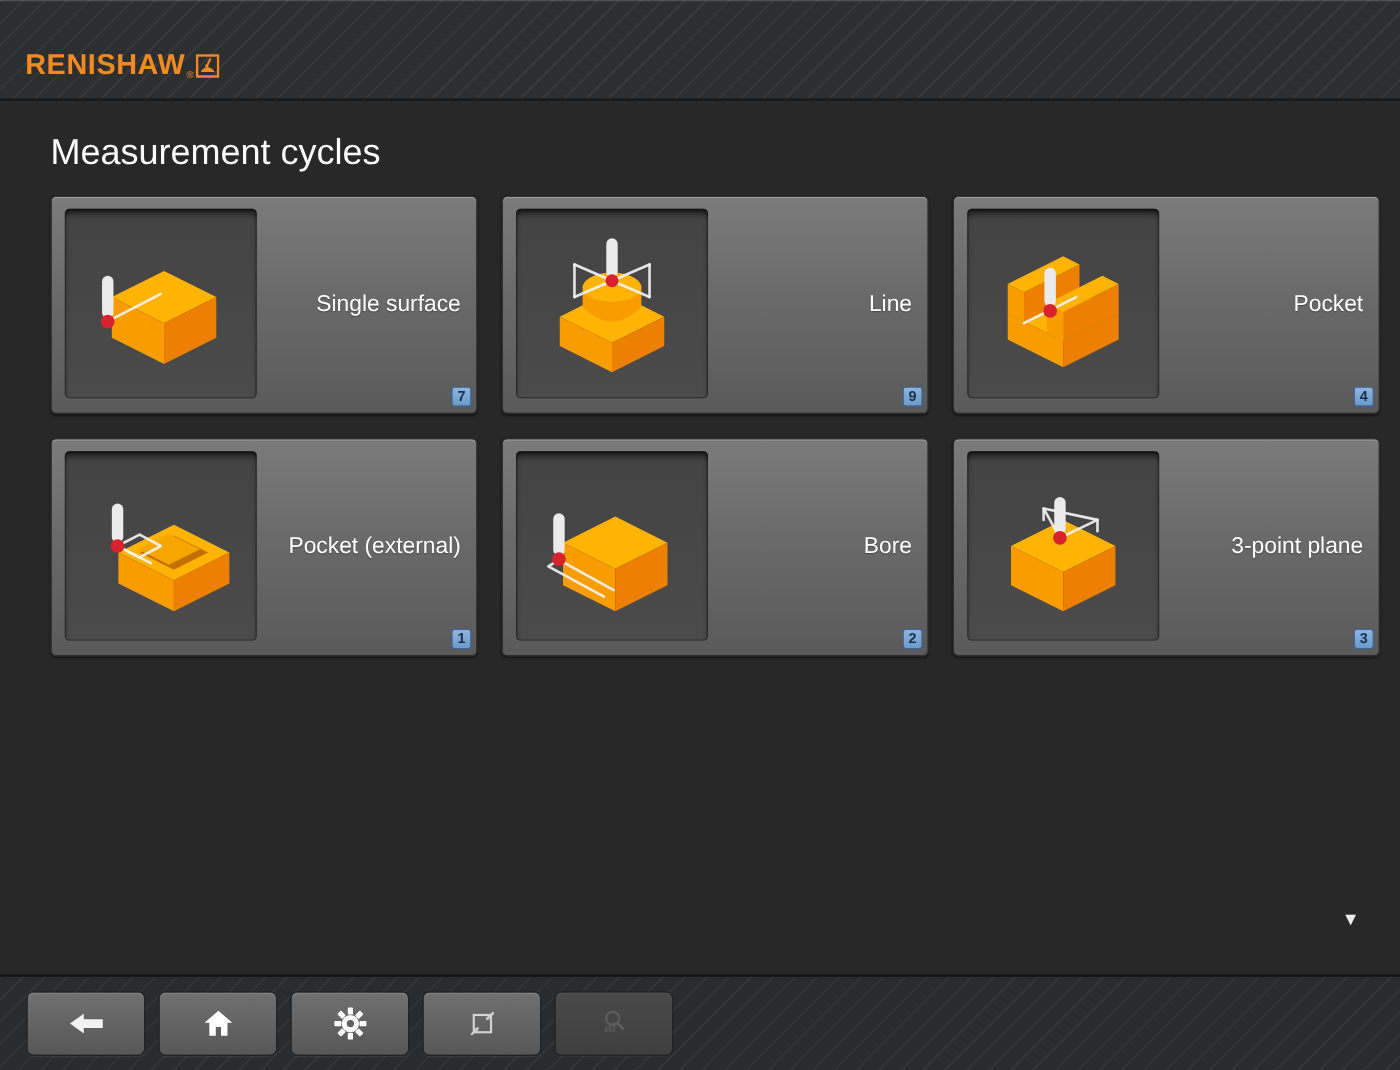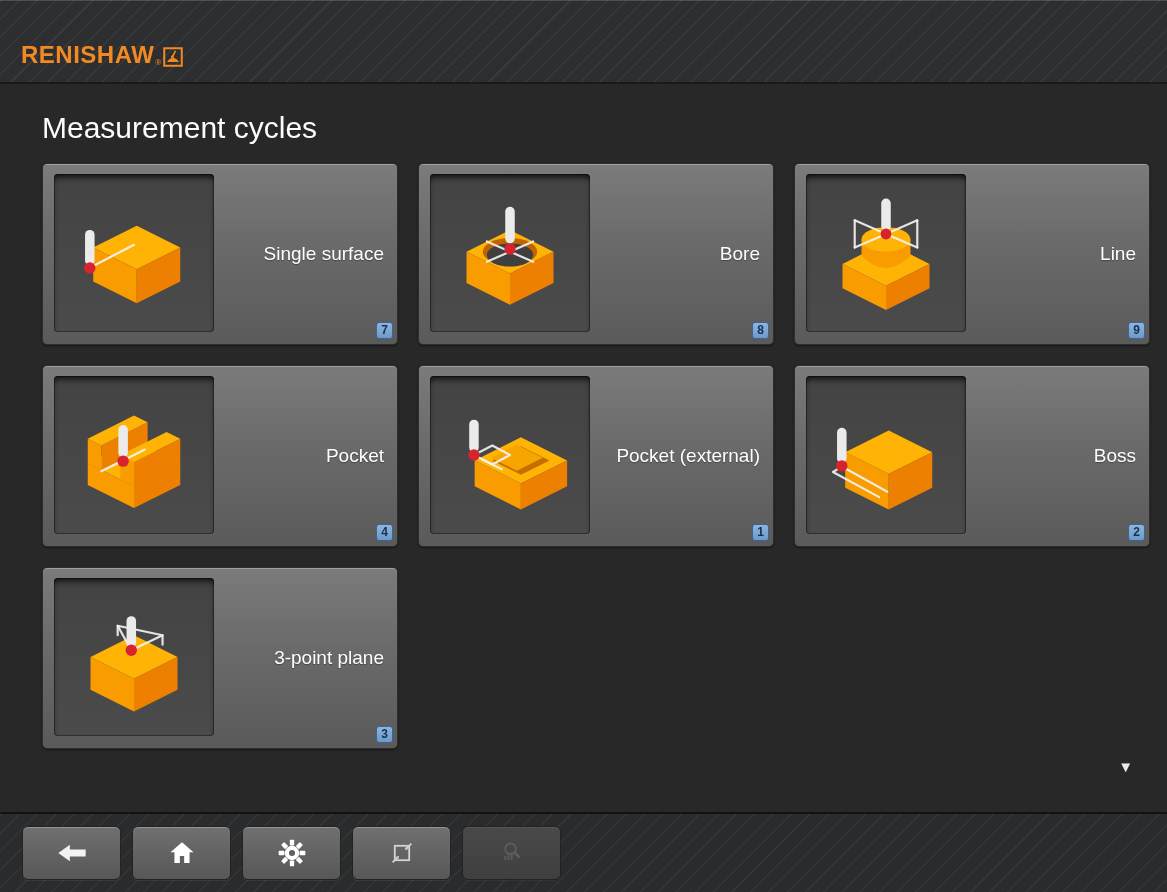--- a/index.html
+++ b/index.html
@@ -6,21 +6,21 @@
   .app{position:relative;width:1167px;height:892px;background:#282828;overflow:hidden;
        font-family:"Liberation Sans",sans-serif;-webkit-font-smoothing:antialiased;}
 
   
   .hdr{position:absolute;left:0;top:0;width:100%;height:84px;box-sizing:border-box;
        background-color:#2d2e30;
        background-image:repeating-linear-gradient(135deg, rgba(255,255,255,0.05) 0px, rgba(255,255,255,0.05) 1.5px, transparent 1.5px, transparent 13px);
        border-bottom:2px solid #191919;
        box-shadow:inset 0 1px 0 rgba(255,255,255,0.16);
        display:flex;align-items:center;padding-left:21px;}
-  .logo{display:flex;align-items:center;margin-top:28px;}
+  .logo{display:flex;margin-top:28px;}
   .logo-text{color:#F18A23;font-size:24px;font-weight:800;letter-spacing:0.5px;}
   .logo-reg{color:#F18A23;font-size:8px;align-self:flex-end;margin:0 2px 2px 1px;}
   .logo-mark{width:20px;height:20px;margin-top:4px;}
 
   
   .main{position:absolute;left:0;top:86px;width:100%;height:726px;}
   h1.title{margin:0;padding:24px 12px 0 42px;color:#fcfcfc;font-size:30px;line-height:36px;font-weight:300;}
   .grid{margin:17px 0 0 42px;display:grid;grid-template-columns:repeat(3,356px);
         grid-auto-rows:182px;column-gap:9px;row-gap:10px;gap:20px;}
   .tile{position:relative;border-radius:5px;border:1px solid #2e2e2e;box-sizing:border-box;
@@ -92,37 +92,20 @@
             <polygon class="fR" points="52,62 84,46 84,71 52,87"></polygon>
             <line class="wl" x1="21" y1="59" x2="50" y2="44"></line>
             <rect class="rod" x="14" y="33" width="7" height="26" rx="3.5"></rect>
             <circle class="tip" cx="17.5" cy="61" r="4.2"></circle>
           </svg>
         </div>
         <span class="tile-label">Single surface</span>
         <span class="badge">7</span>
       </article>
 
-      <article class="tile">
-        <div class="thumb">
-          <svg viewBox="0 0 100 100">
-            <polygon class="fT" points="50,33 82,49 50,65 18,49"></polygon>
-            <polygon class="fL" points="18,49 50,65 50,88 18,72"></polygon>
-            <polygon class="fR" points="50,65 82,49 82,72 50,88"></polygon>
-            <ellipse cx="50" cy="49" rx="20" ry="10" fill="#C06300"></ellipse>
-            <ellipse cx="50" cy="51.5" rx="17" ry="8.5" fill="#3f3f3f"></ellipse>
-            <line class="wl" x1="33" y1="41.5" x2="67" y2="56.5"></line>
-            <line class="wl" x1="67" y1="41.5" x2="33" y2="56.5"></line>
-            <rect class="rod" x="46.5" y="16" width="7" height="27" rx="3.5"></rect>
-            <circle class="tip" cx="50" cy="47" r="4.2"></circle>
-          </svg>
-        </div>
-        <span class="tile-label">Bore</span>
-        <span class="badge">8</span>
-      </article>
 
       <article class="tile">
         <div class="thumb">
           <svg viewBox="0 0 100 100">
             <polygon class="fT" points="50,42 82,58 50,74 18,58"></polygon>
             <polygon class="fL" points="18,58 50,74 50,92 18,76"></polygon>
             <polygon class="fR" points="50,74 82,58 82,76 50,92"></polygon>
             <path class="fL" d="M32,40 L32,52 Q50,70 68,52 L68,40 Z"></path>
             <ellipse class="fT" cx="50" cy="40" rx="18" ry="9"></ellipse>
             <line class="wl" x1="50" y1="36" x2="27" y2="26"></line>
@@ -184,21 +167,21 @@
         <div class="thumb">
           <svg viewBox="0 0 100 100">
             <polygon class="fT" points="52,32 84,48 52,64 20,48"></polygon>
             <polygon class="fL" points="20,48 52,64 52,90 20,74"></polygon>
             <polygon class="fR" points="52,64 84,48 84,74 52,90"></polygon>
             <path class="wl" d="M51,77 L17.5,58.5 L11,62.5 L45,81"></path>
             <rect class="rod" x="14" y="30" width="7" height="26" rx="3.5"></rect>
             <circle class="tip" cx="17.5" cy="58" r="4.2"></circle>
           </svg>
         </div>
-        <span class="tile-label">Boss</span>
+        <span class="tile-label">Bore</span>
         <span class="badge">2</span>
       </article>
 
       <article class="tile">
         <div class="thumb">
           <svg viewBox="0 0 100 100">
             <polygon class="fT" points="50,34 82,50 50,66 18,50"></polygon>
             <polygon class="fL" points="18,50 50,66 50,90 18,74"></polygon>
             <polygon class="fR" points="50,66 82,50 82,74 50,90"></polygon>
             <path class="wl" d="M38,27 L71,34 L48,45 Z"></path>

